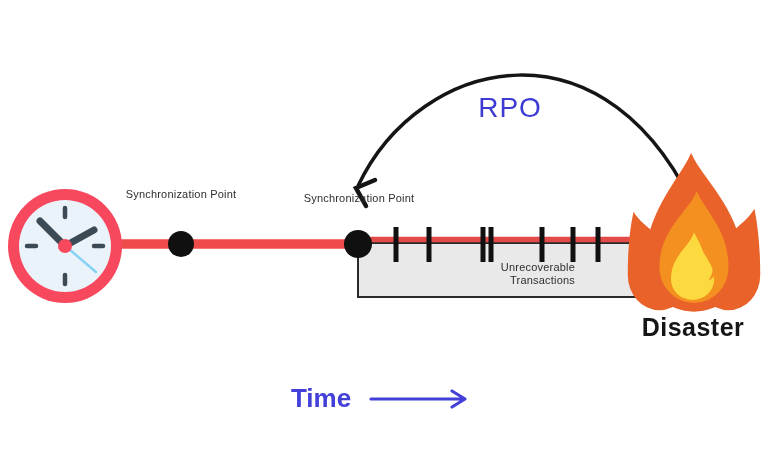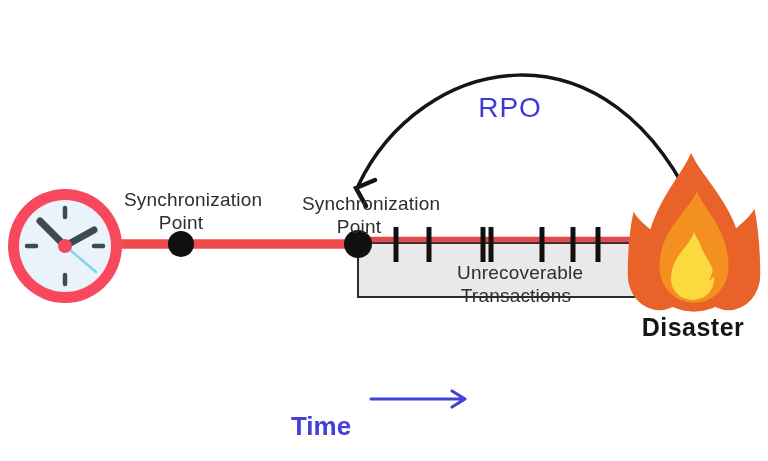--- a/index.html
+++ b/index.html
@@ -1,26 +1,26 @@
 <!DOCTYPE html>
 <html><head>
 <meta charset="utf-8">
 <style>
   html,body{margin:0;padding:0;background:#ffffff;}
   .canvas{position:relative;width:768px;height:461px;background:#ffffff;overflow:hidden;
           font-family:"Liberation Sans",sans-serif;}
   .canvas > svg{position:absolute;left:0;top:0;}
   .lbl{position:absolute;text-align:center;color:#2e2e2e;}
-  .small{font-size:19px;line-height:1.22;letter-spacing:.2px;}
+  .small{font-size:11px;line-height:1.22;letter-spacing:.2px;}
   #sync1{left:124px;top:188px;width:114px;}
   #sync2{left:302px;top:192px;width:114px;}
-  #unrec{left:457px;top:261px;width:118px;}
+  #unrec{left:457px;top:261px;width:118px;text-align:right;}
   #rpo{left:470px;top:92px;width:80px;font-size:28px;font-weight:normal;color:#3E3BD5;letter-spacing:1px;}
   #disaster{left:613px;top:313px;width:160px;font-size:25px;font-weight:bold;color:#161616;letter-spacing:.5px;}
-  #time{left:281px;top:383px;width:80px;font-size:26px;font-weight:bold;color:#4340D9;margin-top:28px;}
+  #time{left:281px;top:383px;width:80px;font-size:26px;font-weight:bold;color:#4340D9;}
   .box{stroke:#2b2b2b;stroke-width:2;}
   #ticks-group line{stroke:#101010;stroke-width:5;}
   .curve{fill:none;stroke:#151515;stroke-width:3.5;}
   .head{fill:none;stroke:#151515;stroke-width:4.5;stroke-linecap:round;stroke-linejoin:miter;}
   .clockhand{stroke:#3C4A55;stroke-width:7;stroke-linecap:round;}
   .clocktick{stroke:#3C4A55;stroke-width:4.5;stroke-linecap:round;}
   .second{stroke:#86D2F4;stroke-width:2.5;stroke-linecap:round;}
   .timearrow{stroke:#4340D9;stroke-width:3.2;stroke-linecap:round;stroke-linejoin:round;fill:none;}
 </style>
 </head>

